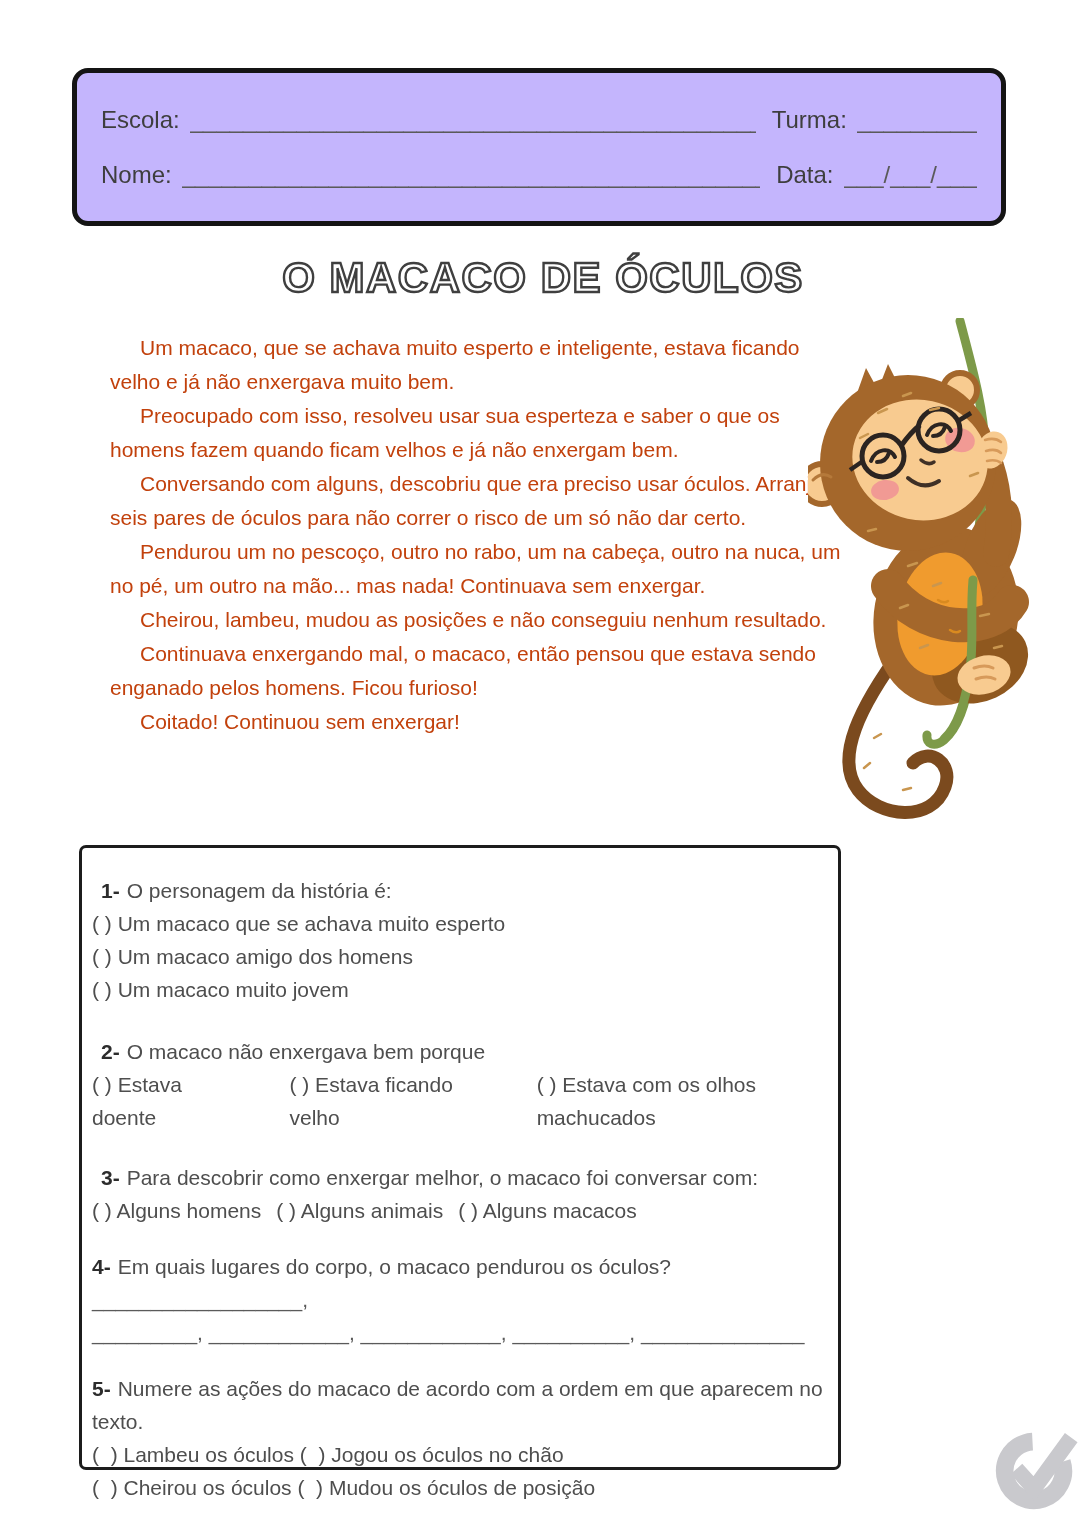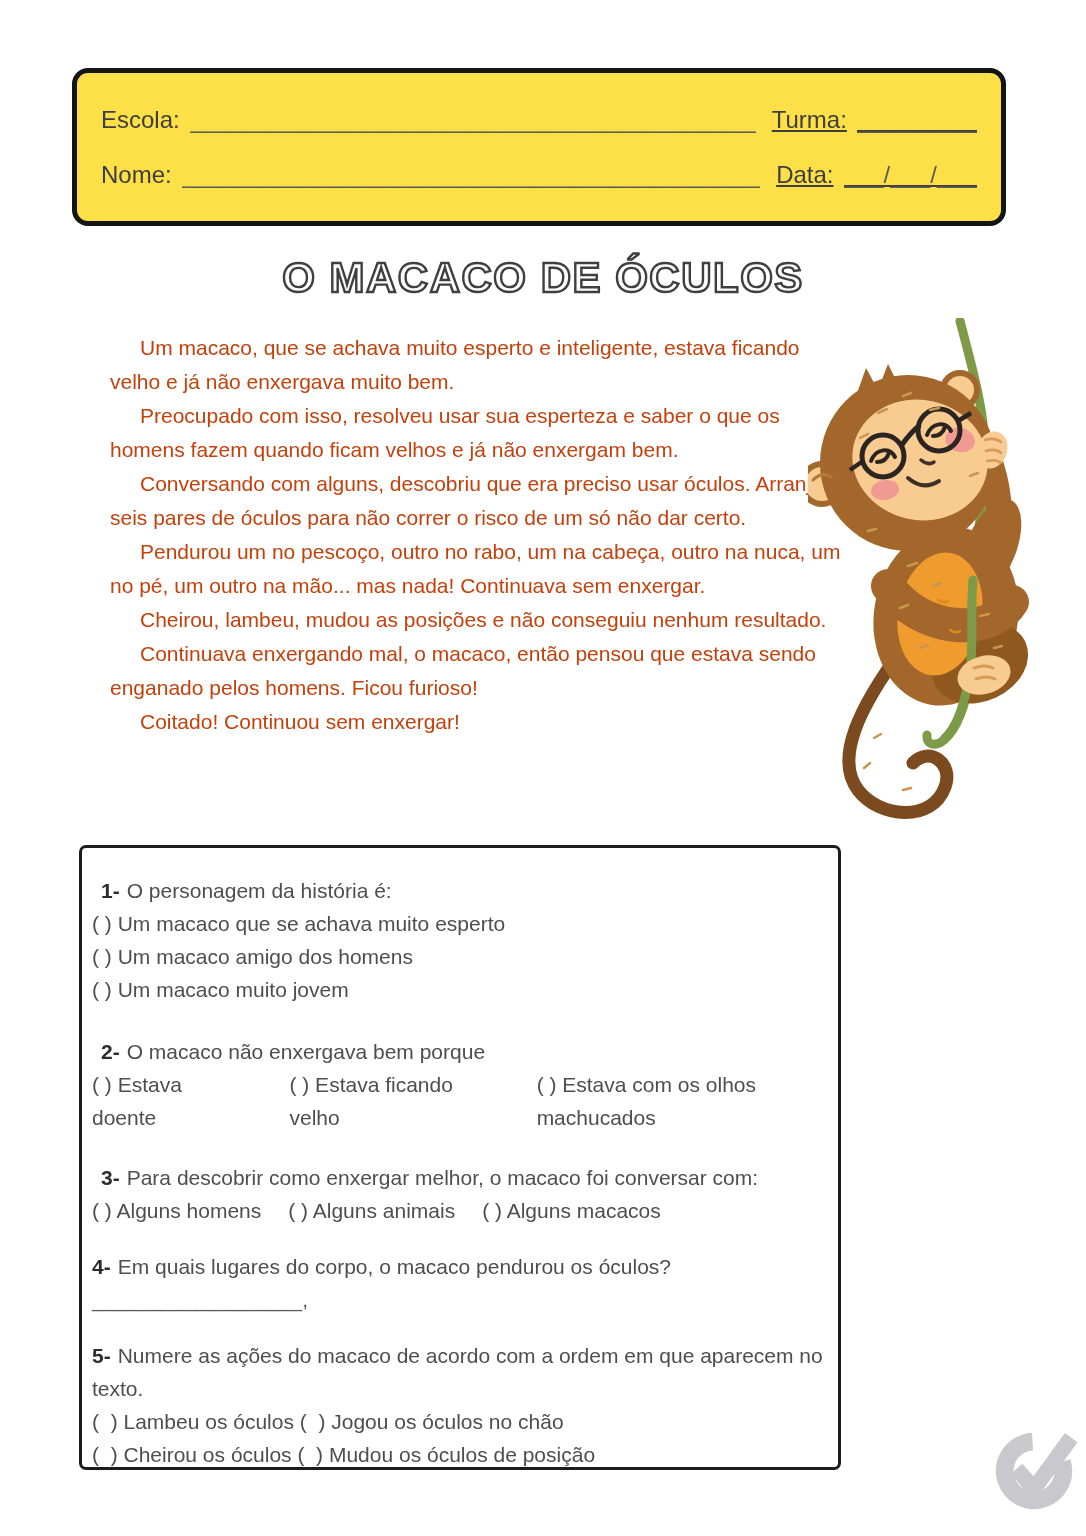--- a/index.html
+++ b/index.html
@@ -7,27 +7,27 @@
     width:1086px;height:1536px;background:#ffffff;position:relative;
     font-family:"Liberation Sans",sans-serif;overflow:hidden;
   }
   .page{position:absolute;inset:0;}
 
   
   .header-box{
     position:absolute;left:72px;top:68px;width:934px;height:158px;
     border:5px solid #141414;border-radius:16px;box-sizing:border-box;
     display:flex;flex-direction:column;justify-content:center;gap:27px;
-    padding:0 24px;font-size:24px;color:#3e3e3e;background:#fde047;
+    padding:0 24px;font-size:24px;color:#3e3e3e;background:#c4b5fd;
   }
   .hrow{display:flex;align-items:baseline;white-space:nowrap;}
   .hlabel{flex:0 0 auto;margin-right:10px;}
   .hblank{color:#5a5a5a;overflow:hidden;white-space:nowrap;}
   .hblank.grow{flex:1 1 auto;margin-right:16px;}
-  .hright{flex:0 0 auto;display:flex;align-items:baseline;text-decoration:underline;}
+  .hright{flex:0 0 auto;display:flex;align-items:baseline;}
   .hright .hlabel{margin-right:10px;}
 
   
   .title{
     position:absolute;left:0;top:254px;width:100%;margin:0;text-align:center;
     font-size:42px;font-weight:700;letter-spacing:1.5px;
     color:#ffffff;-webkit-text-stroke:2.4px #3f3f3f;
   }
   @supports not (-webkit-text-stroke: 1px black){ .title{color:#5a5a5a;} }
 
@@ -46,21 +46,21 @@
     position:absolute;left:79px;top:845px;width:762px;height:625px;
     border:3px solid #1c1c1c;border-radius:7px;box-sizing:border-box;
     padding:26px 14px 0 10px;font-size:21px;line-height:33px;color:#4e4e4e;
     background:#fff;
   }
   .qnum{font-weight:700;color:#2c2c2c;margin-right:7px;}
   .qtitle.ind{padding-left:9px;}
   .opt{white-space:pre-wrap;}
   .optrow{display:flex;}
   .optrow.g1{gap:64px;}
-  .optrow.g2{gap:27px;}
+  .optrow.g2{gap:15px;}
   .q1{margin-bottom:29px;}
   .q2{margin-bottom:27px;}
   .q3{margin-bottom:23px;}
   .q4{margin-bottom:23px;}
   .blank{color:#5a5a5a;}
 
   
   .watermark{position:absolute;left:993px;top:1416px;width:88px;height:102px;}
 </style>
 </head>
@@ -207,20 +207,21 @@
         <span class="opt">( ) Alguns animais</span>
         <span class="opt">( ) Alguns macacos</span>
       </div>
     </div>
 
     <div class="q q4">
       <div class="qtitle">
         <span class="qnum">4-</span><span>Em quais lugares do corpo, o macaco pendurou os óculos?</span>
         <span class="blank">__________________,</span>
       </div>
+      <div class="blank">_________, ____________, ____________, __________, ______________</div>
     </div>
 
     <div class="q q5">
       <div class="qtitle">
         <span class="qnum">5-</span><span>Numere as ações do macaco de acordo com a ordem em que aparecem no texto.</span>
       </div>
       <div class="opt">(  ) Lambeu os óculos (  ) Jogou os óculos no chão</div>
       <div class="opt">(  ) Cheirou os óculos (  ) Mudou os óculos de posição</div>
     </div>
 

